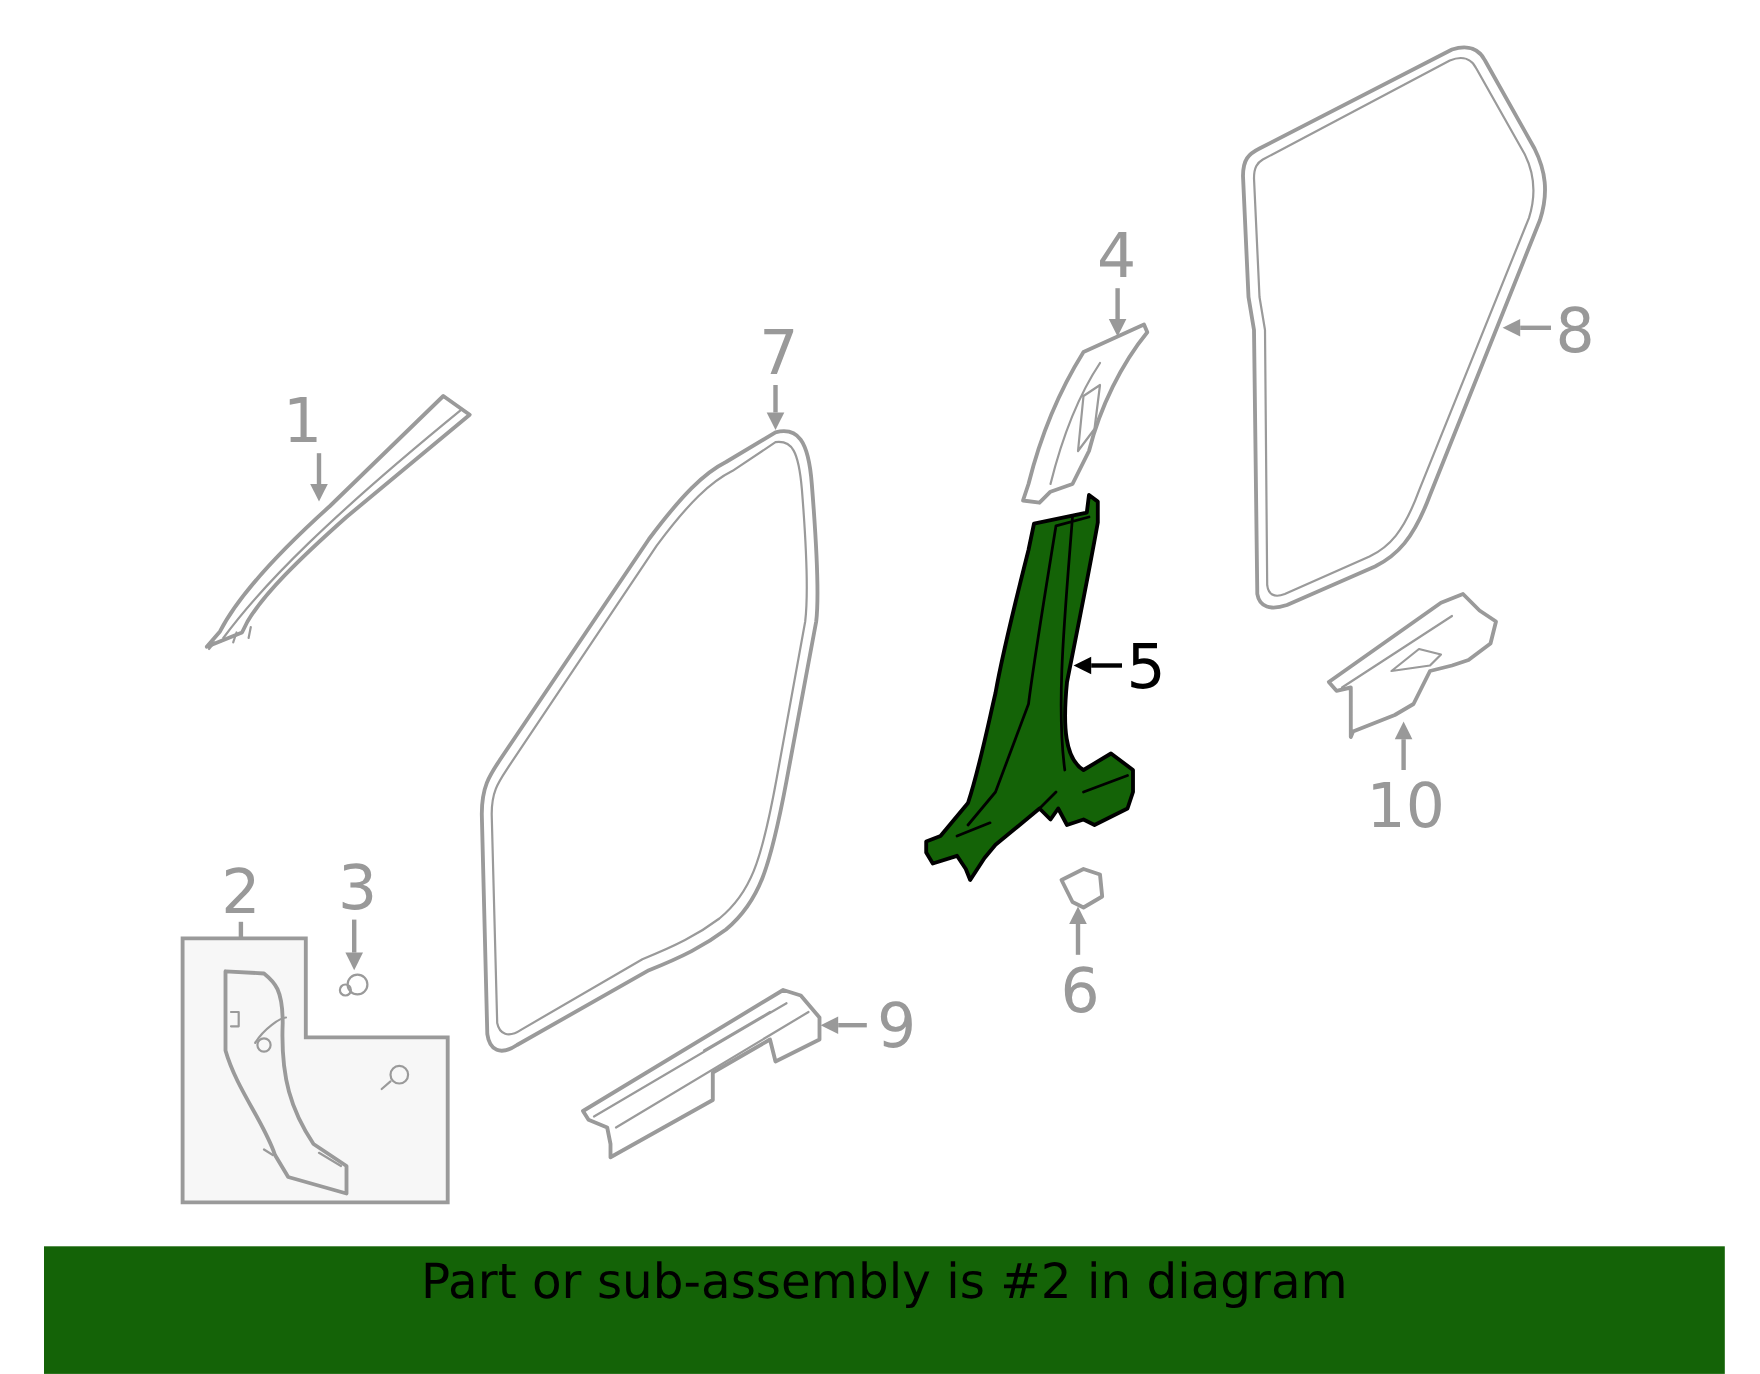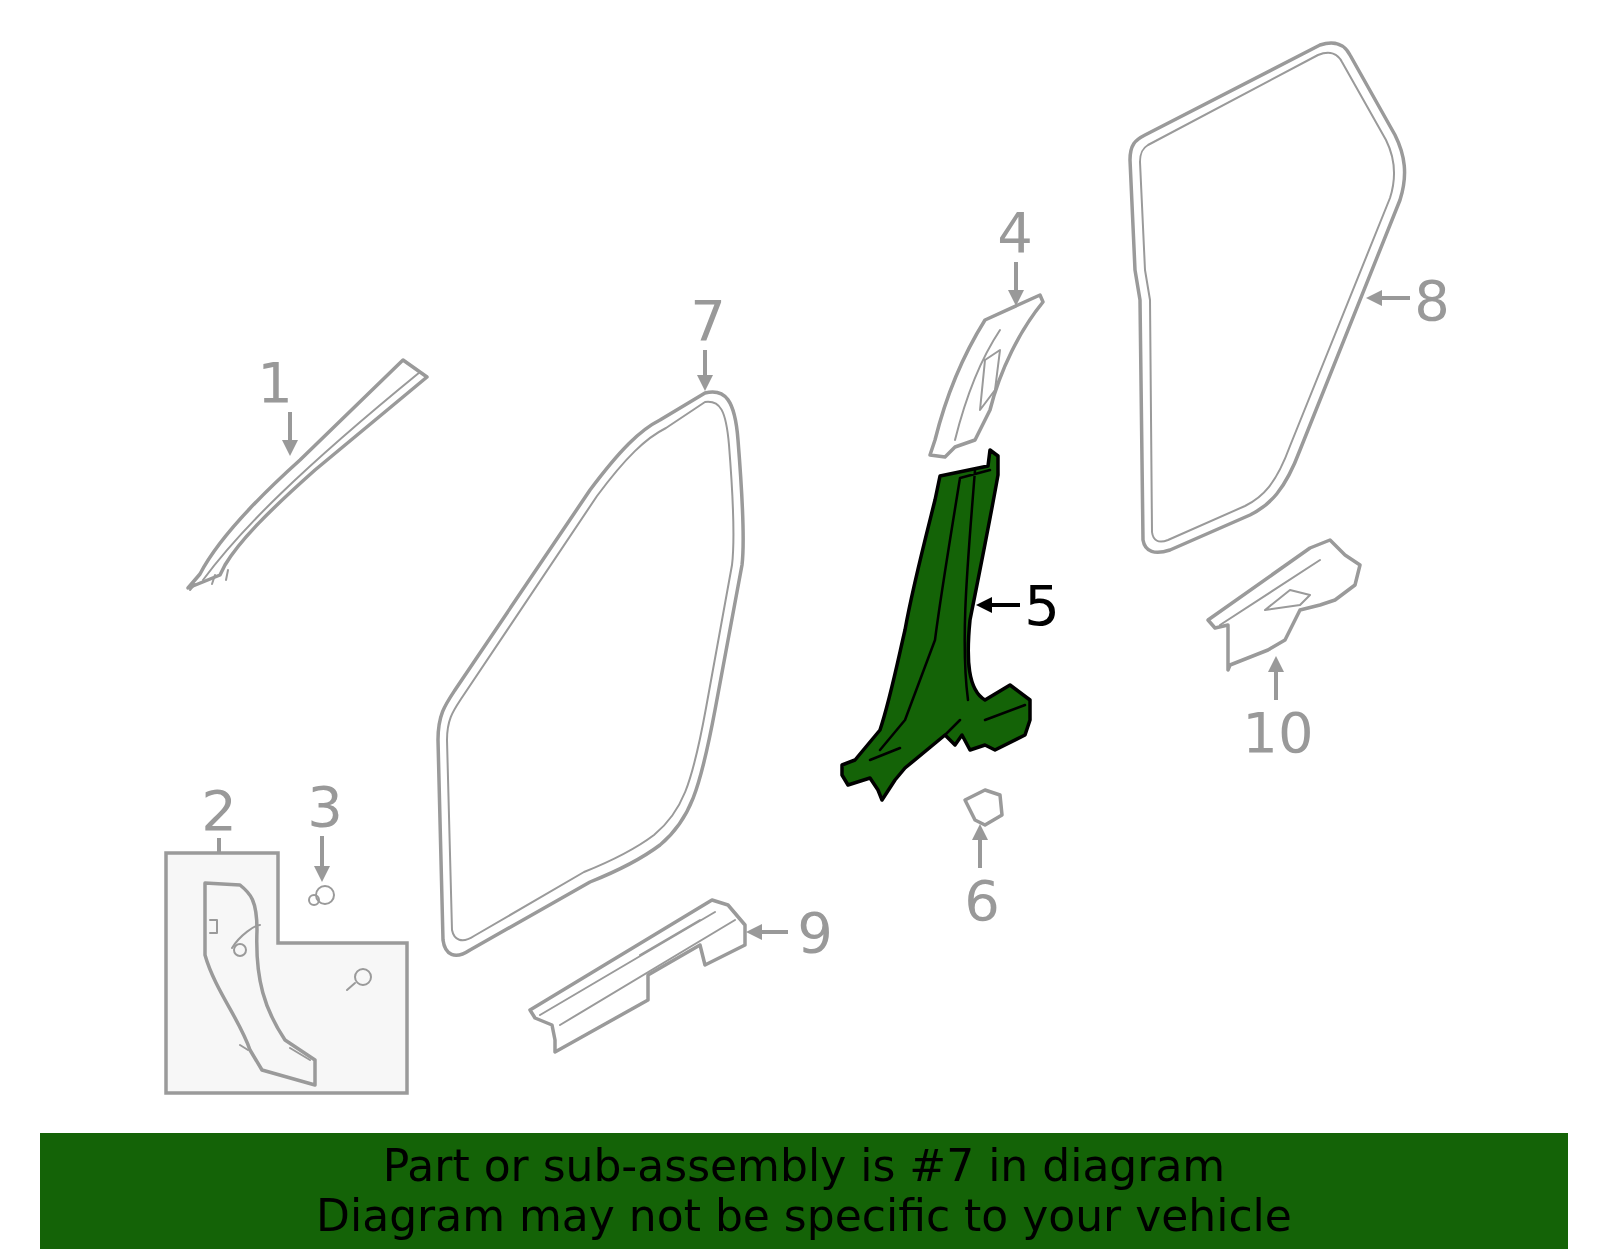--- a/index.html
+++ b/index.html
@@ -128,15 +128,14 @@
     <path class="part-thin" d="M1220,625 L1320,560 M1265,610 L1290,590 L1310,595 L1300,605 Z"></path>
   </g>
   <g>
     <text class="callout" x="1278" y="752" text-anchor="middle">10</text>
     <line class="leader" x1="1276" y1="700" x2="1276" y2="672"></line>
     <polygon class="arrowhead" points="1268,672 1284,672 1276,656"></polygon>
   </g>
 </svg>
 
 <div id="banner">
-  <div>Part or sub-assembly is #7 in diagram</div>
-  <div>Diagram may not be specific to your vehicle</div>
+  <div>Part or sub-assembly is #2 in diagram</div>
 </div>
 
 </body></html>

